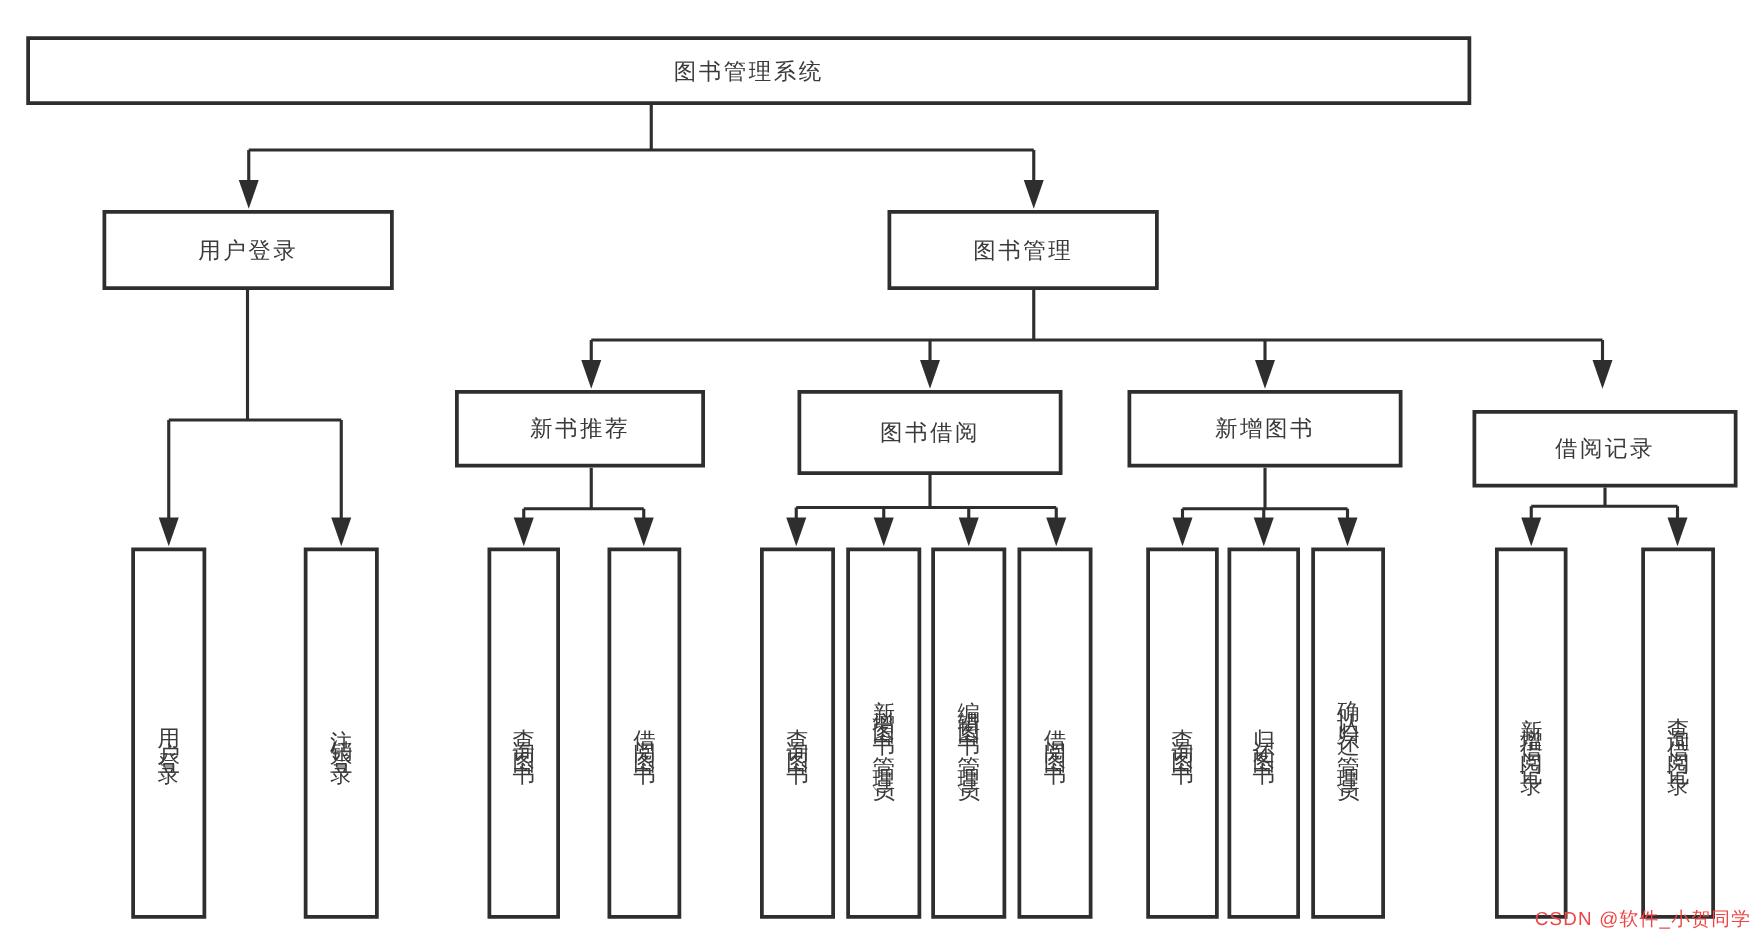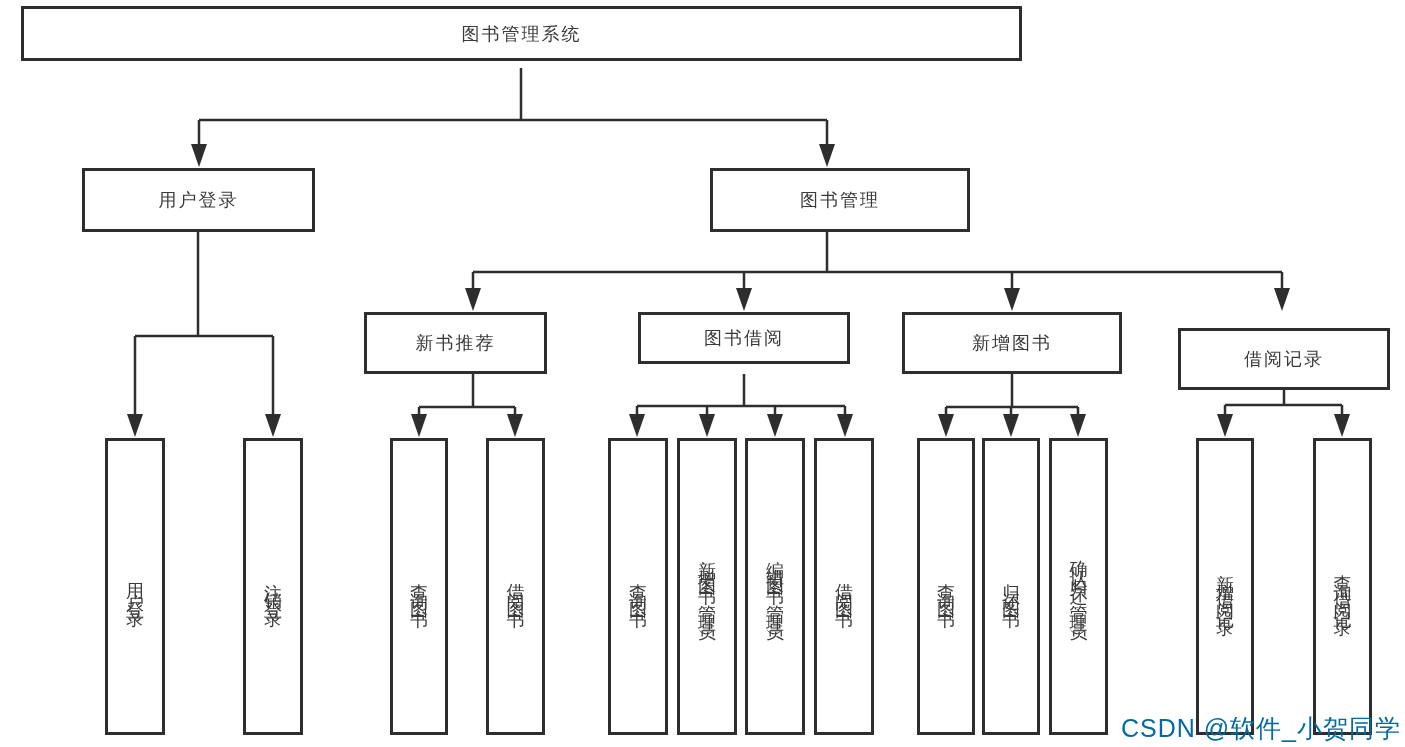--- a/index.html
+++ b/index.html
@@ -41,22 +41,22 @@
     letter-spacing: 9px;
     line-height: 1;
     font-size: 18px;
     color: #3a3a3a;
     white-space: nowrap;
   }
   .watermark {
     position: absolute;
     right: 4px;
     bottom: 2px;
-    font-size: 25px;
-    color: #0369a1;
+    font-size: 15px;
+    color: #ef4444;
     letter-spacing: 1px;
     z-index: 5;
     white-space: nowrap;
   }
 </style>
 </head>
 <body>
 
 <div class="stage">
 
@@ -86,27 +86,27 @@
       <polygon points="767,414 783,414 775,437"></polygon>
       <polygon points="837,414 853,414 845,437"></polygon>
       <polygon points="938,414 954,414 946,437"></polygon>
       <polygon points="1003,414 1019,414 1011,437"></polygon>
       <polygon points="1070,414 1086,414 1078,437"></polygon>
       <polygon points="1217,414 1233,414 1225,437"></polygon>
       <polygon points="1334,414 1350,414 1342,437"></polygon>
     </g>
   </svg>
 
-  <div class="node" style="left:21px; top:6px; width:1001px; height:55px;">图书管理系统</div>
+  <div class="node" style="left:21px; top:29px; width:1156px; height:55px;">图书管理系统</div>
 
   <div class="node" style="left:82px; top:168px; width:233px; height:64px;">用户登录</div>
-  <div class="node" style="left:710px; top:168px; width:260px; height:64px;text-align:center;">图书管理</div>
+  <div class="node" style="left:710px; top:168px; width:217px; height:64px;text-align:center;">图书管理</div>
 
-  <div class="node" style="left:364px; top:312px; width:183px; height:62px;">新书推荐</div>
-  <div class="node" style="left:638px; top:312px; width:212px; height:52px;">图书借阅</div>
+  <div class="node" style="left:364px; top:312px; width:200px; height:62px;">新书推荐</div>
+  <div class="node" style="left:638px; top:312px; width:212px; height:68px;">图书借阅</div>
   <div class="node" style="left:902px; top:312px; width:220px; height:62px;">新增图书</div>
   <div class="node" style="left:1178px; top:312px; width:212px; height:62px;margin-top:16px;">借阅记录</div>
 
   <div class="node leaf" style="left:105px; width:60px;">
     <span class="vtext">用户登录</span>
   </div>
   <div class="node leaf" style="left:243px; width:60px;">
     <span class="vtext">注销登录</span>
   </div>
 

